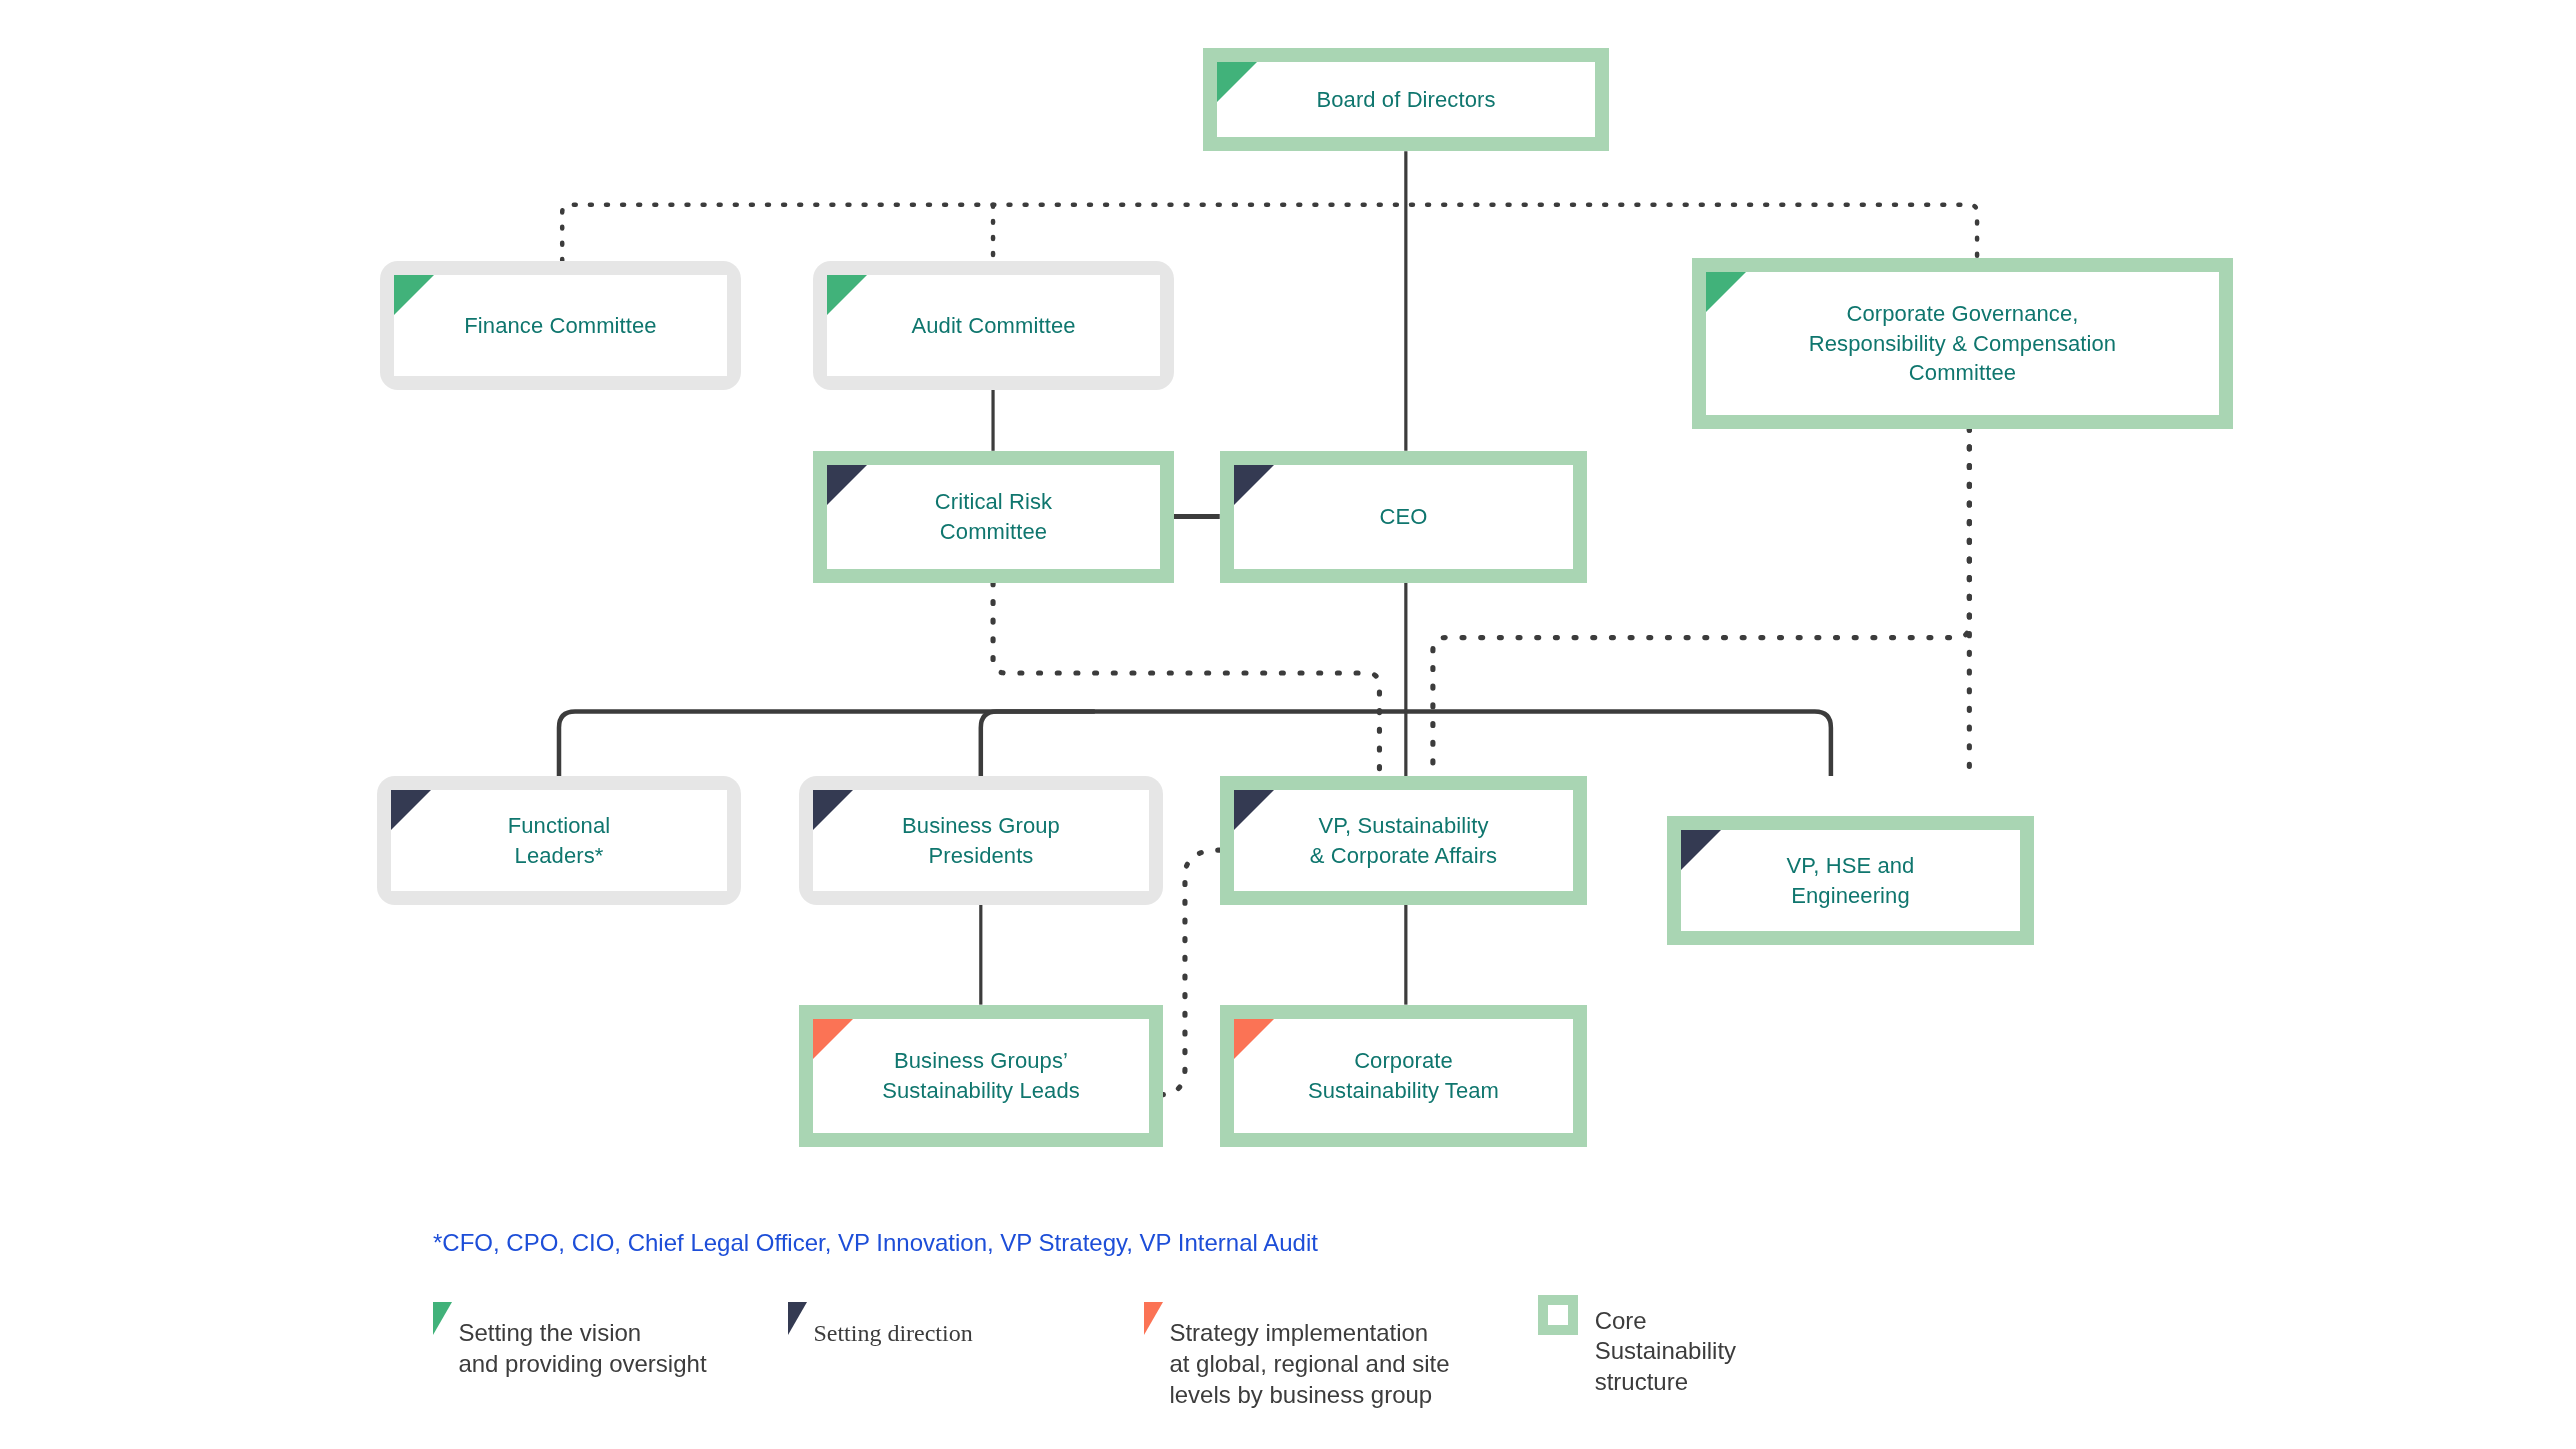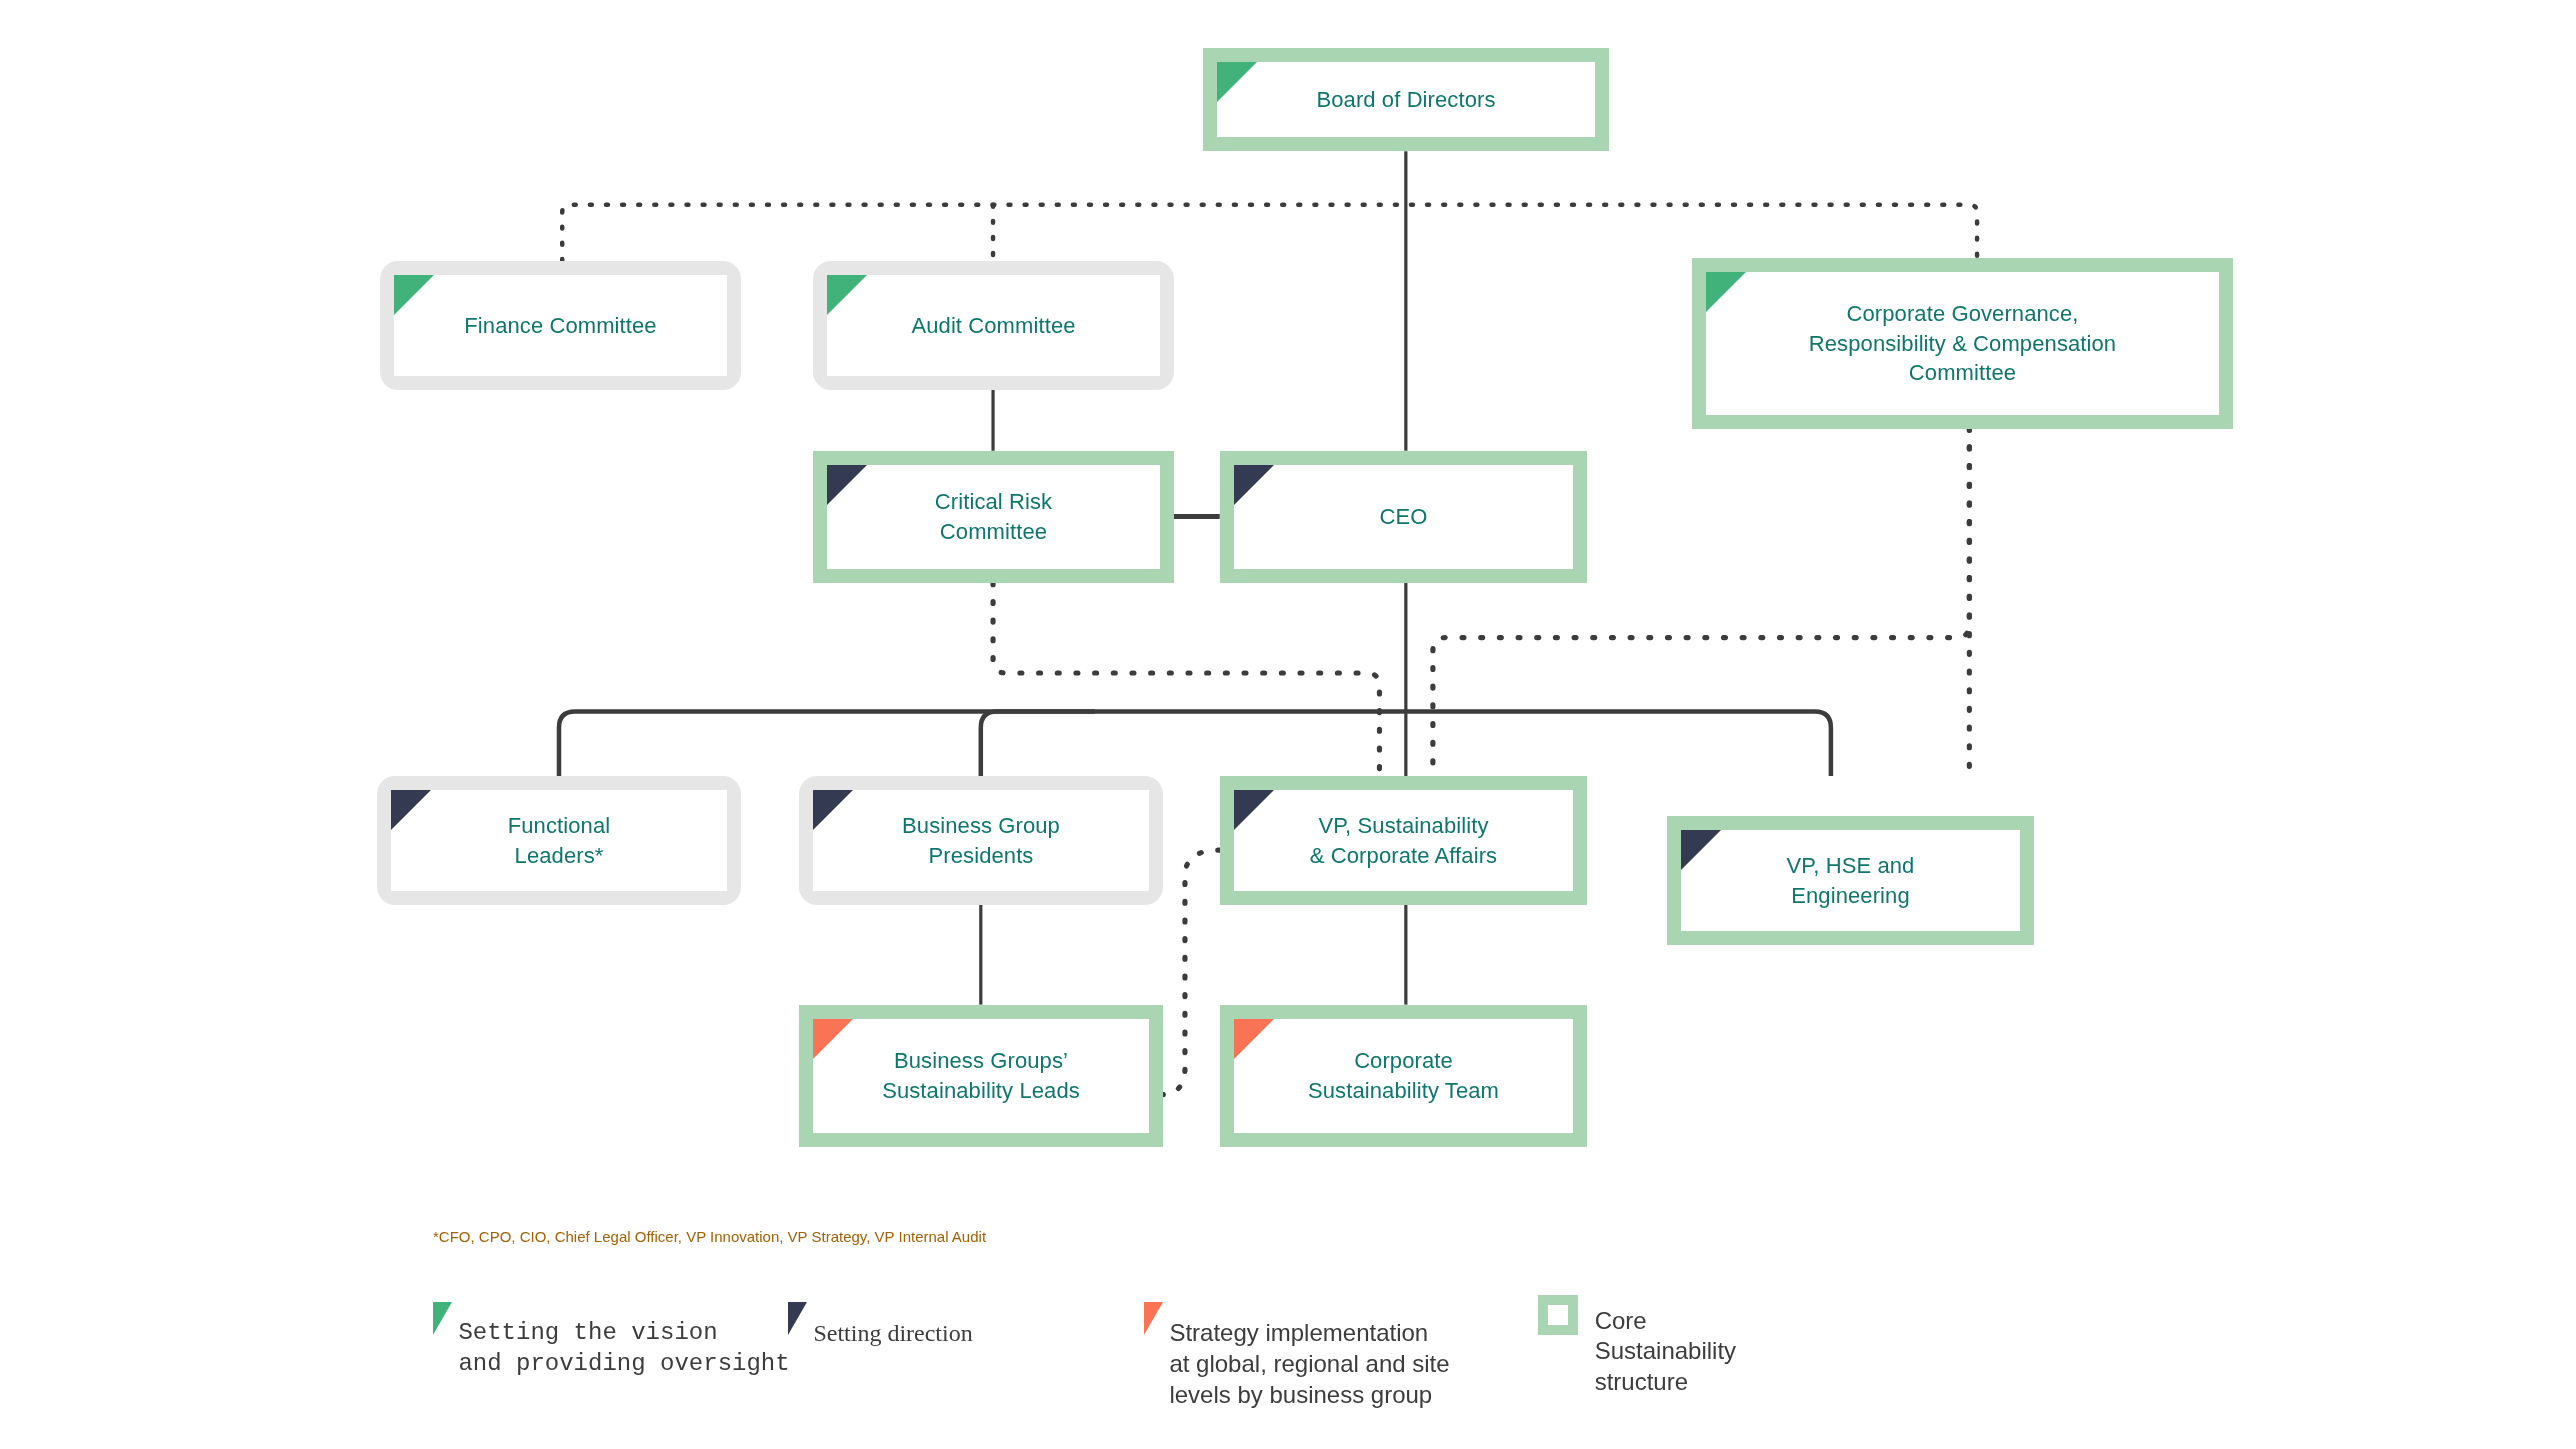--- a/index.html
+++ b/index.html
@@ -82,22 +82,22 @@
     white-space: pre-line;
     padding: 0 11.6px;
   }
 
   
   #footnote {
     position: absolute;
     left: 433px;
     top: 1227px;
     z-index: 3;
-    color: #a16207;
-    font-size: 15px;
+    color: #1d4ed8;
+    font-size: 24px;
     line-height: 1.3;
     white-space: nowrap;
   }
 
   
   #legend {
     position: absolute;
     left: 433px;
     top: 1294px;
     z-index: 3;
@@ -266,21 +266,21 @@
       <span class="corner-flag flag-orange"></span>
       <span class="node-label">Corporate
 Sustainability Team</span>
     </div>
   </div>
 
   <div id="footnote">*CFO, CPO, CIO, Chief Legal Officer, VP Innovation, VP Strategy, VP Internal Audit</div>
 
   <div id="legend">
 
-    <div class="legend-item" style="left:0px; top:6.4px;font-family:Liberation Mono, monospace;">
+    <div class="legend-item" style="left:0px; top:6.4px;">
       <span class="legend-tri" style="border-top-color:#41b27a;"></span>
       <span class="legend-text">Setting the vision
 and providing oversight</span>
     </div>
 
     <div class="legend-item" style="left:355px; top:6.4px;font-family:Liberation Serif, serif;">
       <span class="legend-tri" style="border-top-color:#343a52;"></span>
       <span class="legend-text">Setting direction</span>
     </div>
 

